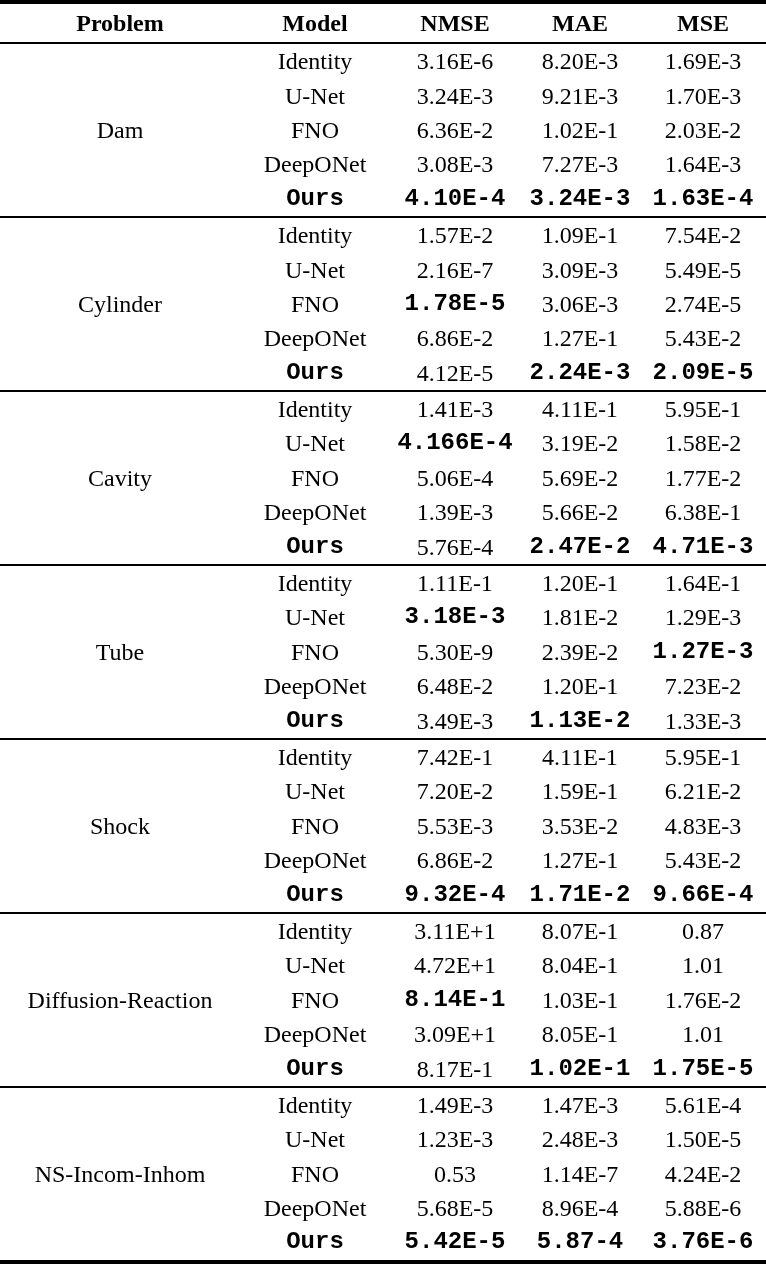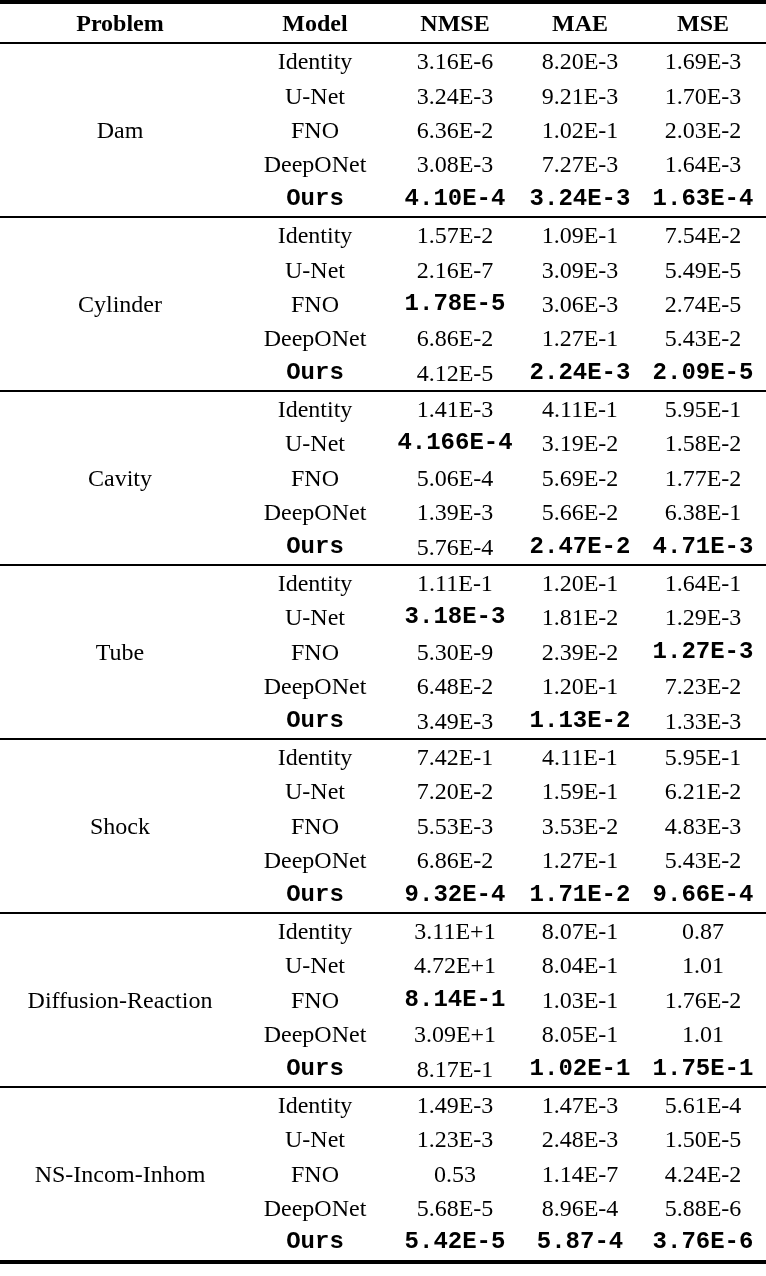--- a/index.html
+++ b/index.html
@@ -254,21 +254,21 @@
         <tr>
           <td>DeepONet</td>
           <td>3.09E+1</td>
           <td>8.05E-1</td>
           <td>1.01</td>
         </tr>
         <tr>
           <td class="b">Ours</td>
           <td>8.17E-1</td>
           <td class="b">1.02E-1</td>
-          <td class="b">1.75E-1</td>
+          <td class="b">1.75E-5</td>
         </tr>
       </tbody>
       <tbody class="group">
         <tr>
           <td rowspan="5">NS-Incom-Inhom</td>
           <td>Identity</td>
           <td>1.49E-3</td>
           <td>1.47E-3</td>
           <td>5.61E-4</td>
         </tr>

